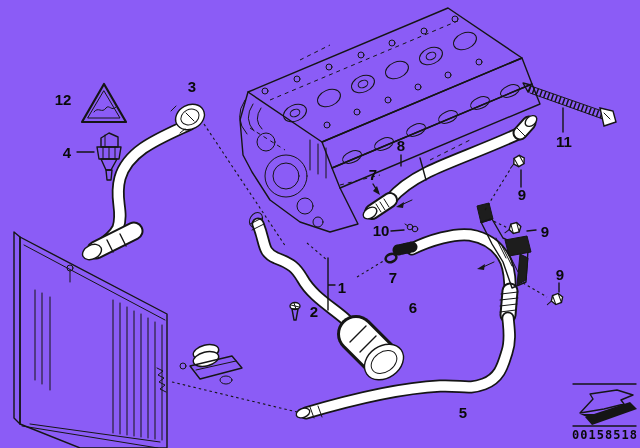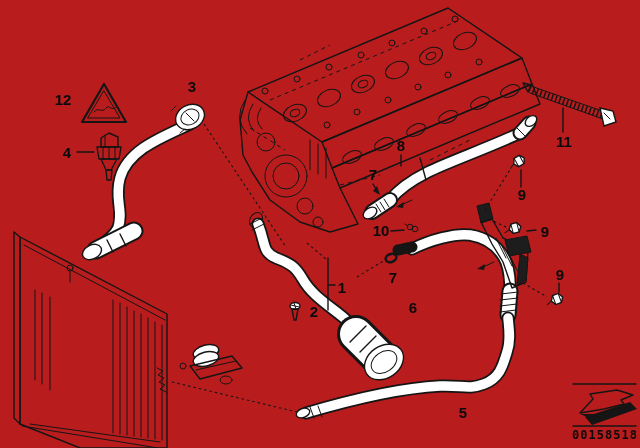--- a/index.html
+++ b/index.html
@@ -1,16 +1,16 @@
 <!DOCTYPE html>
 <html><head>
 <meta charset="utf-8">
 <style>
   html,body{margin:0;padding:0;background:#fff;}
-  .stage{position:relative;width:640px;height:448px;background:#b91c1c;overflow:hidden;
+  .stage{position:relative;width:640px;height:448px;background:#8b5cf6;overflow:hidden;
          font-family:"Liberation Sans", sans-serif;}
   svg{display:block}
   .ln{fill:none;stroke:#151515;stroke-width:1.4;stroke-linecap:round;stroke-linejoin:round;}
   .thin{fill:none;stroke:#151515;stroke-width:1;stroke-linecap:round;}
   .dash{fill:none;stroke:#151515;stroke-width:1.1;stroke-dasharray:2.5 3;}
   .hdash{fill:none;stroke:#151515;stroke-width:1;stroke-dasharray:4 4;}
   .hoseO{fill:none;stroke:#151515;stroke-width:13;stroke-linecap:round;}
   .hoseI{fill:none;stroke:#ffffff;stroke-width:9.5;stroke-linecap:round;}
   .callout{font-family:"Liberation Sans",sans-serif;font-size:15px;font-weight:700;
            fill:#0a0a0a;text-anchor:middle;cursor:pointer;}

